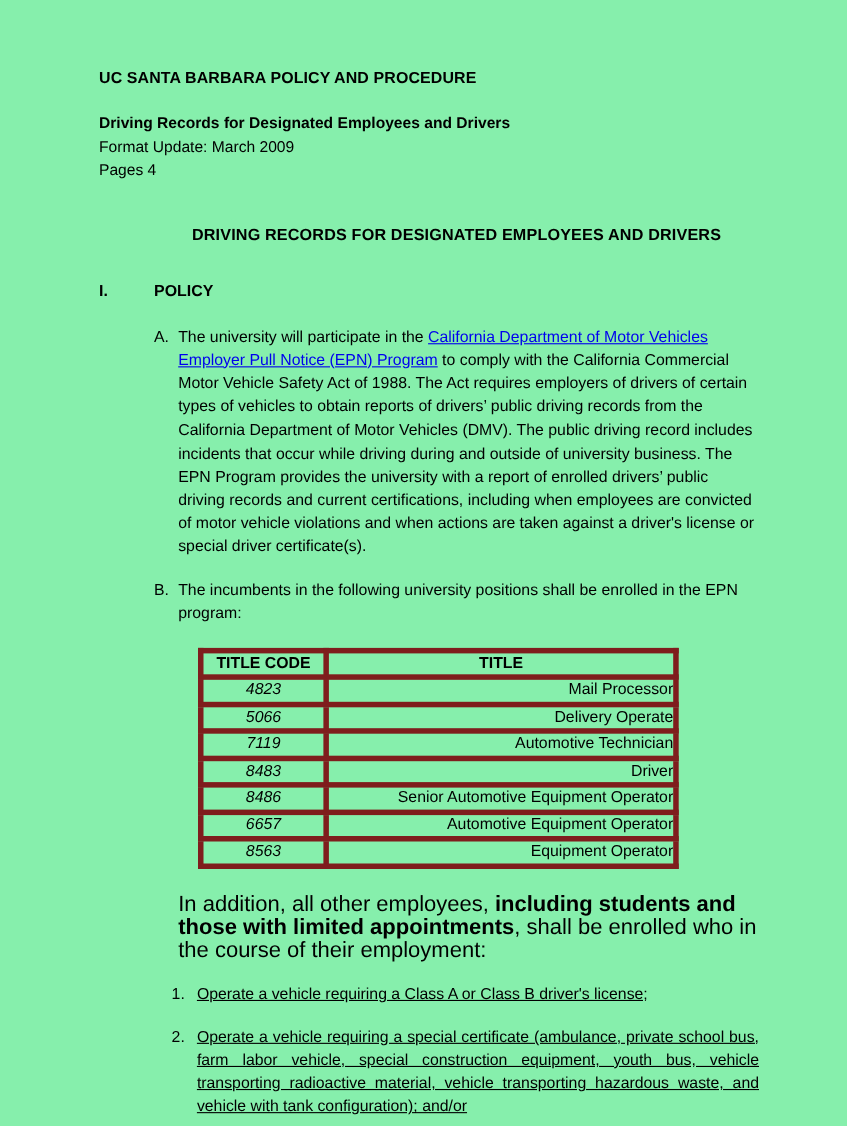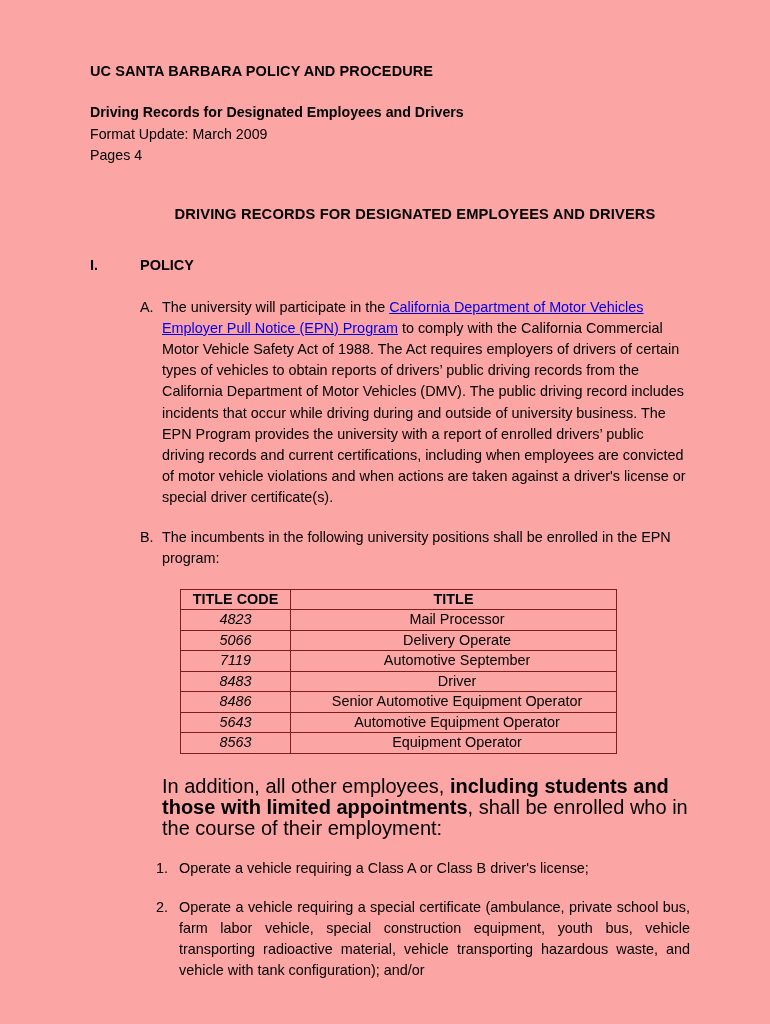--- a/index.html
+++ b/index.html
@@ -9,21 +9,21 @@
     background: #ffffff;
   }
   body {
     font-family: "Liberation Sans", sans-serif;
     color: #000000;
   }
   .page {
     position: relative;
     width: 770px;
     height: 1024px;
-    background: #fca5a5;
+    background: #86efac;
     overflow: hidden;
     box-sizing: border-box;
   }
   .content {
     position: absolute;
     left: 90px;
     top: 62px;
     width: 600px;
   }
 
@@ -91,37 +91,37 @@
   .table-wrap {
     padding-left: 90px;
   }
   table.titles {
     border-collapse: collapse;
     width: 437px;
     table-layout: fixed;
   }
   table.titles th,
   table.titles td {
-    border: 1px solid #7f1d1d;
+    border: 5px solid #7f1d1d;
     font-size: 14.4px;
     line-height: 18.5px;
     padding: 0px 0 1px 0;
     height: 18px;
   }
   table.titles th {
     font-weight: bold;
     text-align: center;
   }
   table.titles th.code-col { width: 109px; }
   table.titles td.code-cell {
     text-align: center;
     font-style: italic;
   }
   table.titles td.title-cell {
-    text-align: center;
+    text-align: right;
     padding-left: 7px;
   }
 
   
   .indent-para {
     margin: 0;
     padding-left: 72px;
     font-size: 20px;
     line-height: 21.2px;
   }
@@ -132,21 +132,21 @@
     display: flex;
     margin: 0;
     padding-left: 66px;
     font-size: 14.4px;
     line-height: 21.2px;
   }
   .num-marker {
     width: 23px;
     flex: 0 0 23px;
   }
-  .num-body { flex: 1; }
+  .num-body { flex: 1; text-decoration: underline; }
   .num-body.justify { text-align: justify; }
   .gap-18 { height: 18px; }
   .gap-20 { height: 20px; }
   .gap-22 { height: 22px; }
 </style>
 </head>
 <body>
 
 <div class="page">
   <div class="content">
@@ -198,32 +198,32 @@
           <tr>
             <td class="code-cell">4823</td>
             <td class="title-cell">Mail Processor</td>
           </tr>
           <tr>
             <td class="code-cell">5066</td>
             <td class="title-cell">Delivery Operate</td>
           </tr>
           <tr>
             <td class="code-cell">7119</td>
-            <td class="title-cell">Automotive September</td>
+            <td class="title-cell">Automotive Technician</td>
           </tr>
           <tr>
             <td class="code-cell">8483</td>
             <td class="title-cell">Driver</td>
           </tr>
           <tr>
             <td class="code-cell">8486</td>
             <td class="title-cell">Senior Automotive Equipment Operator</td>
           </tr>
           <tr>
-            <td class="code-cell">5643</td>
+            <td class="code-cell">6657</td>
             <td class="title-cell">Automotive Equipment Operator</td>
           </tr>
           <tr>
             <td class="code-cell">8563</td>
             <td class="title-cell">Equipment Operator</td>
           </tr>
         </tbody>
       </table>
     </div>
 

